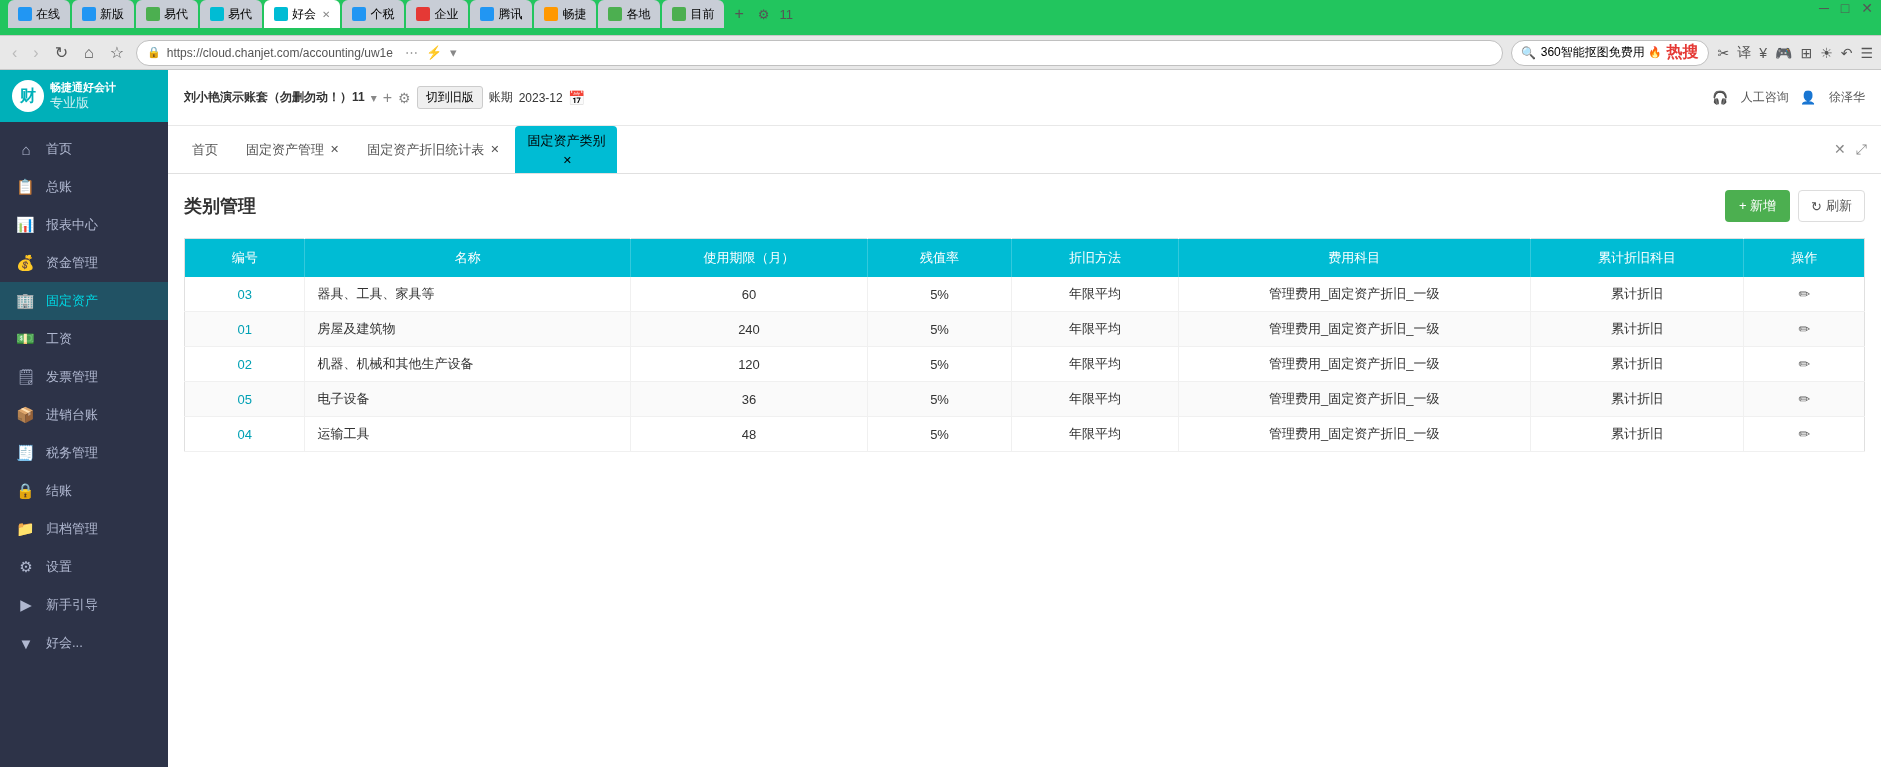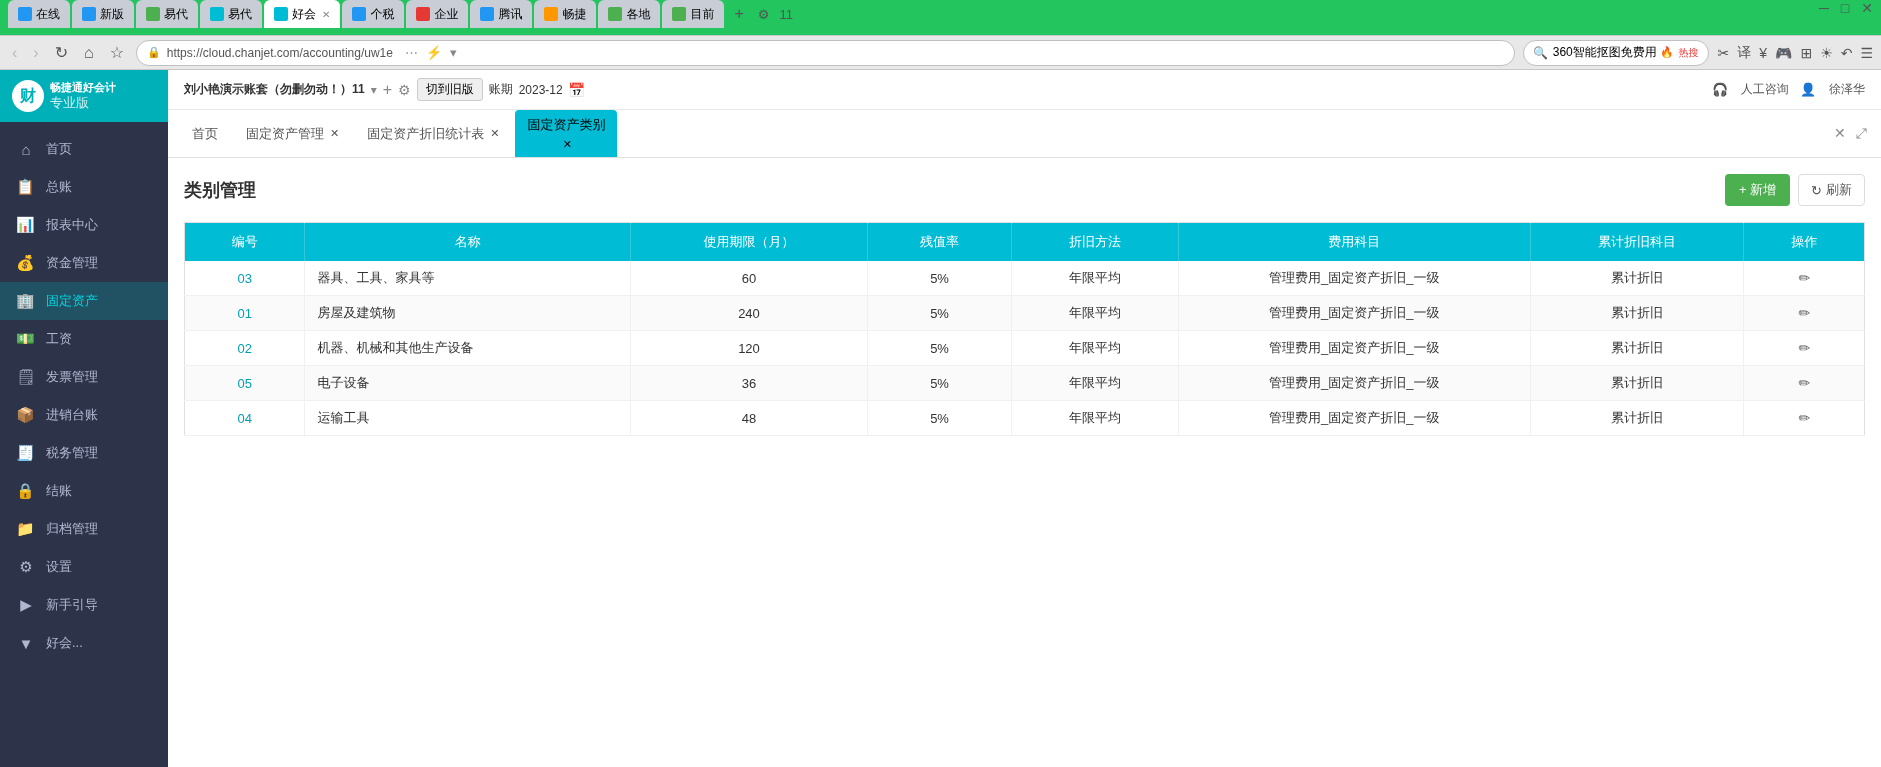--- a/index.html
+++ b/index.html
@@ -135,21 +135,21 @@
       cursor: pointer;
       font-size: 13px;
       transition: background 0.2s;
     }
     .menu-item.active { background: rgba(0,176,185,0.25); color: #00d4e0; }
     .menu-item .menu-icon { font-size: 15px; width: 20px; text-align: center; }
 
     
     .top-bar {
       background: white;
-      height: 40px;
+      height: 56px;
       display: flex;
       align-items: center;
       padding: 0 16px;
       border-bottom: 1px solid #e8e8e8;
       gap: 22px;
     }
     .company-info { display: flex; align-items: center; gap: 6px; font-size: 12px; color: #333; }
     .company-name { font-weight: bold; }
     .period-badge {
       border: 1px solid #ccc;
@@ -345,21 +345,21 @@
     <span class="lock-icon">🔒</span>
     <span class="address-url">https://cloud.chanjet.com/accounting/uw1e</span>
     <span style="margin-left:6px; font-size:13px; color:#888;">⋯</span>
     <span style="font-size:13px; color:#888; margin-left:2px;">⚡</span>
     <span style="font-size:13px; color:#888; margin-left:2px;">▾</span>
   </div>
   <div class="search-box">
     <span>🔍</span>
     <span>360智能抠图免费用</span>
     <span style="color:#e53935; font-size:11px; font-weight:bold;">🔥</span>
-    <span style="color:#e53935; font-size:10px; font-weight:normal;">热搜</span>
+    <span style="color:#e53935; font-size:16px; font-weight:bold;">热搜</span>
   </div>
   <div class="toolbar-icons">
     <span class="toolbar-icon">✂</span>
     <span class="toolbar-icon">译</span>
     <span class="toolbar-icon">¥</span>
     <span class="toolbar-icon">🎮</span>
     <span class="toolbar-icon">⊞</span>
     <span class="toolbar-icon">☀</span>
     <span class="toolbar-icon">↶</span>
     <span class="toolbar-icon">☰</span>

